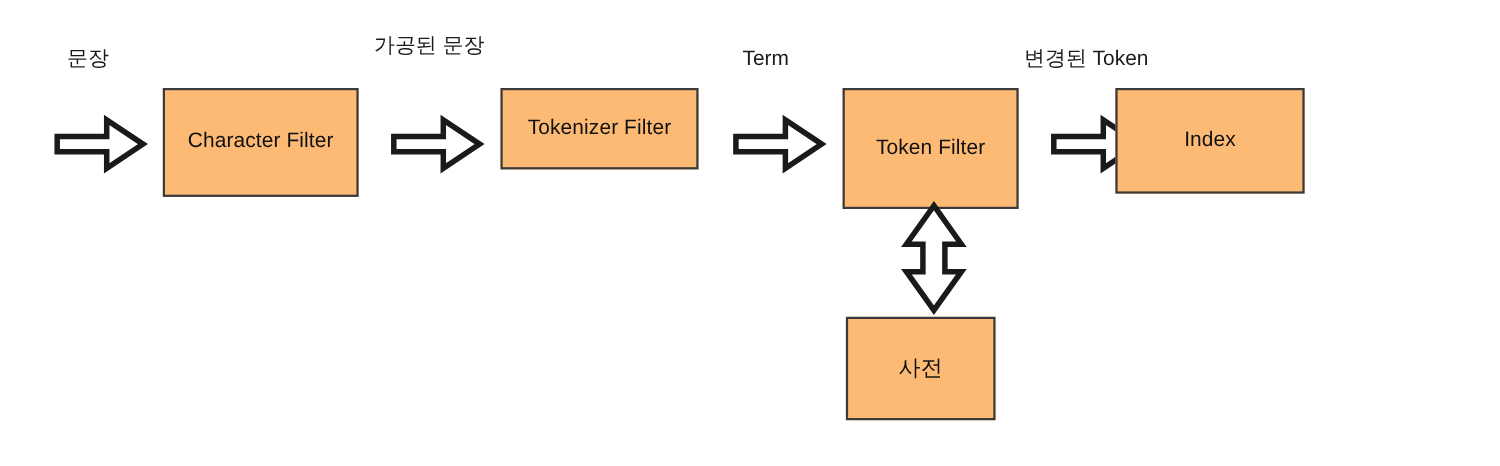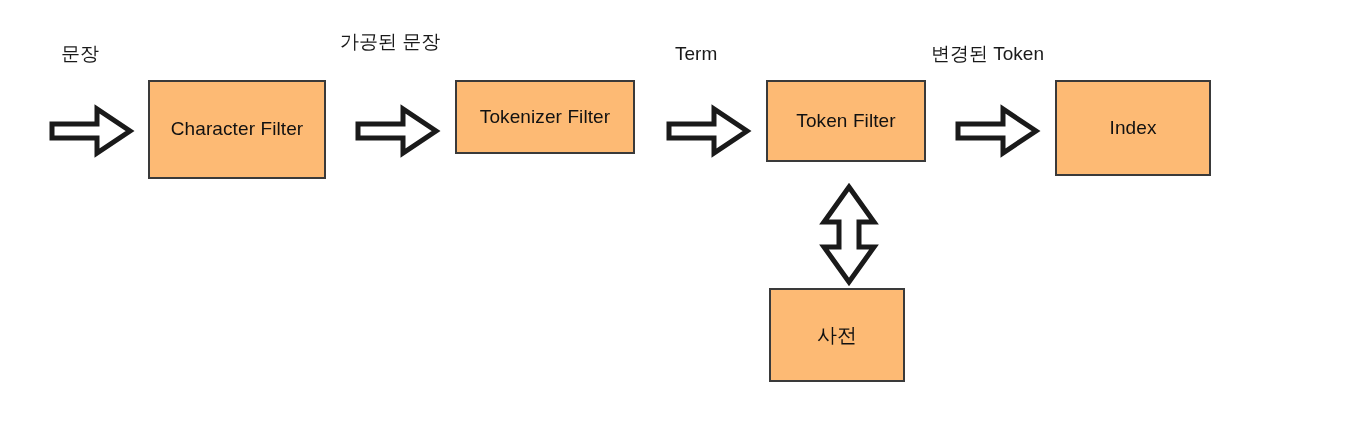--- a/index.html
+++ b/index.html
@@ -95,31 +95,31 @@
   <div class="node-box" style="left:455px; top:80px; width:180px; height:74px;">
     <span class="node-label">Tokenizer Filter</span>
   </div>
 
   <div class="arrow-shape" style="left:667px; top:106px; width:82px; height:50px;">
     <svg viewBox="0 0 82 50" width="82" height="50" preserveAspectRatio="none">
       <polygon points="2,18 47,18 47,3 80,25 47,47 47,32 2,32"></polygon>
     </svg>
   </div>
 
-  <div class="node-box" style="left:766px; top:80px; width:160px; height:82px;align-items:center;">
+  <div class="node-box" style="left:766px; top:80px; width:160px; height:110px;align-items:center;">
     <span class="node-label">Token Filter</span>
   </div>
 
   <div class="arrow-shape" style="left:956px; top:106px; width:82px; height:50px;">
     <svg viewBox="0 0 82 50" width="82" height="50" preserveAspectRatio="none">
       <polygon points="2,18 47,18 47,3 80,25 47,47 47,32 2,32"></polygon>
     </svg>
   </div>
 
-  <div class="node-box" style="left:1055px; top:80px; width:156px; height:96px;">
+  <div class="node-box" style="left:1014px; top:80px; width:172px; height:96px;">
     <span class="node-label">Index</span>
   </div>
 
   <div class="arrow-shape" style="left:821px; top:185px; width:56px; height:99px;">
     <svg viewBox="0 0 56 99" width="56" height="99" preserveAspectRatio="none">
       <polygon points="28,2 53,37 38,37 38,62 53,62 28,97 3,62 18,62 18,37 3,37"></polygon>
     </svg>
   </div>
 
   <div class="node-box" style="left:769px; top:288px; width:136px; height:94px;">

